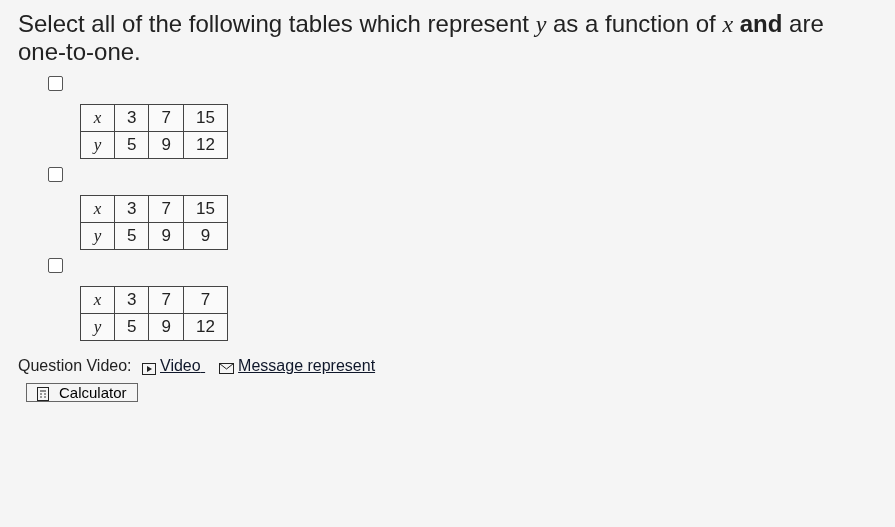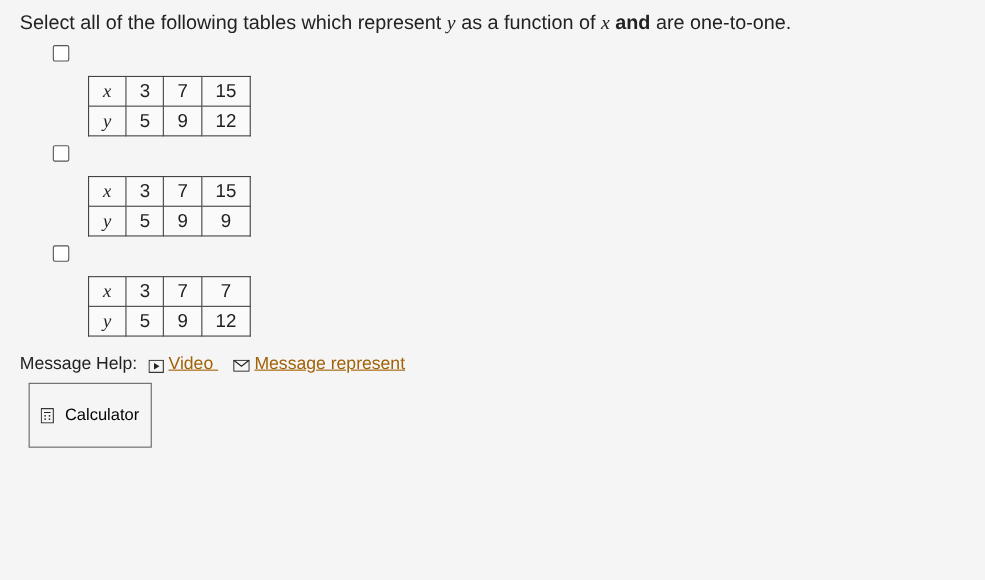--- a/index.html
+++ b/index.html
@@ -6,21 +6,21 @@
     body {
       font-family: Arial, Helvetica, sans-serif;
       background: #f5f5f5;
       width: 895px;
       height: 527px;
       padding: 10px 18px;
       font-size: 17px;
       color: #222;
       position: relative;
     }
-    .question-text { margin-bottom: 10px; font-size: 18px; }
+    .question-text { margin-bottom: 10px; font-size: 24px; }
     .var { font-style: italic; font-family: 'Times New Roman', serif; }
     .option-block { margin: 8px 0 6px 30px; }
     .checkbox {
       width: 15px; height: 15px;
       border: 1.5px solid #555;
       background: #fff;
       display: inline-block;
       border-radius: 2px;
       cursor: pointer;
       margin-bottom: 8px;
@@ -41,30 +41,30 @@
     .xy-table td.header {
       font-style: italic;
       font-family: 'Times New Roman', serif;
       border-left: none;
     }
     .xy-table tr td:first-child { border-left: 1.5px solid #444; }
     .help-row { margin-top: 16px; font-size: 16px; }
     .help-label { margin-right: 6px; }
     .help-link {
       text-decoration: underline;
-      color: #a16207;
+      color: #0f172a;
       margin-right: 14px;
       cursor: pointer;
     }
     .icon { display: inline-block; margin-right: 4px; vertical-align: -2px; }
     .icon svg { vertical-align: middle; }
     .calc-btn {
       border: 1.5px solid #666;
       background: #f5f5f5;
-      padding: 20px 10px;
+      padding: 0 10px;
       font-size: 15px;
       margin-top: 6px;
       margin-left: 8px;
       display: inline-flex;
       align-items: center;
       gap: 6px;
       cursor: pointer;
     }
   </style>
 </head>
@@ -133,21 +133,21 @@
       <td class="header">y</td>
       <td>5</td>
       <td>9</td>
       <td>12</td>
     </tr>
   </tbody>
     </table>
 </div>
 
 <div class="help-row">
-  <span class="help-label">Message Help:</span>
+  <span class="help-label">Question Video:</span>
   <span class="help-link">
     <span class="icon">
       <svg width="14" height="12">
           <rect x="0.5" y="0.5" width="13" height="11" fill="none" stroke="#222"></rect>
           <polygon points="5,3 5,9 10,6" fill="#222"></polygon>
         </svg>
     </span><span>Video</span>
   </span>
   <span class="help-link">
     <span class="icon">

